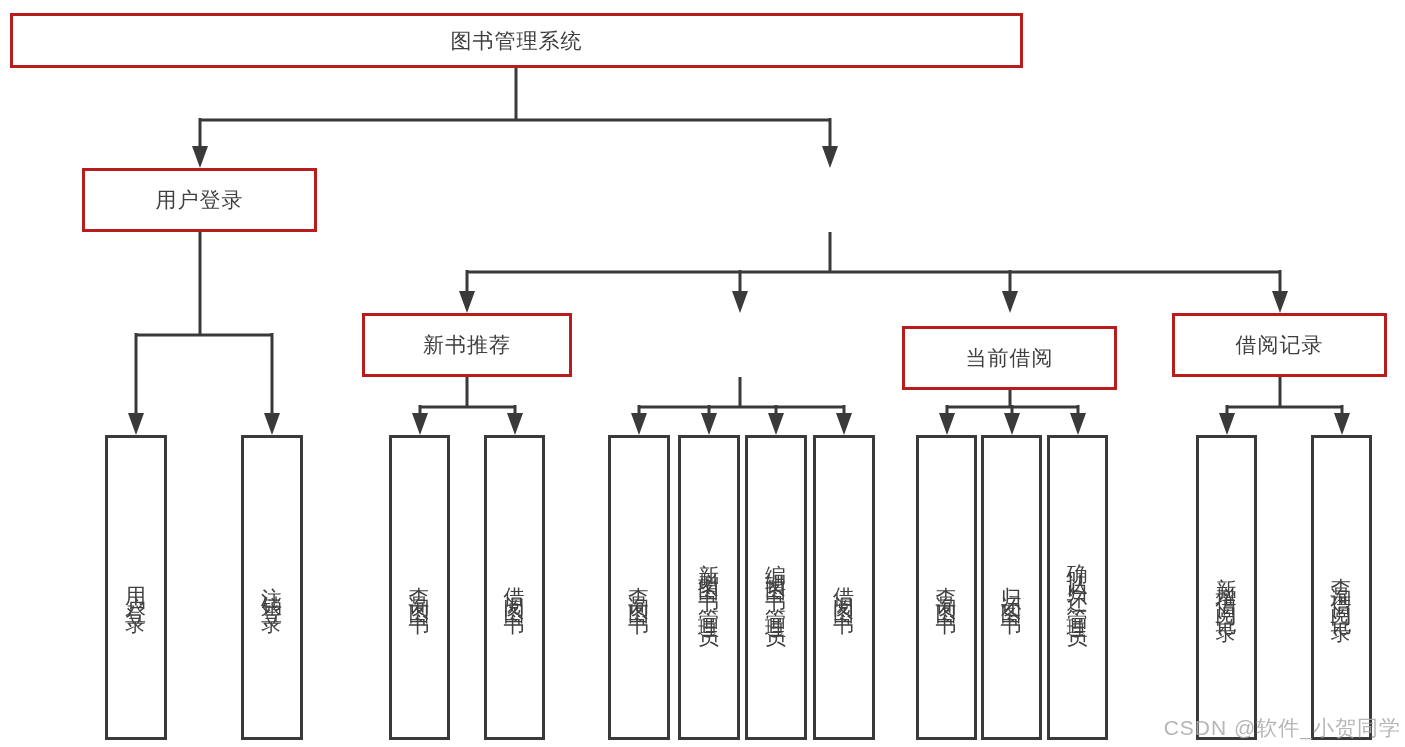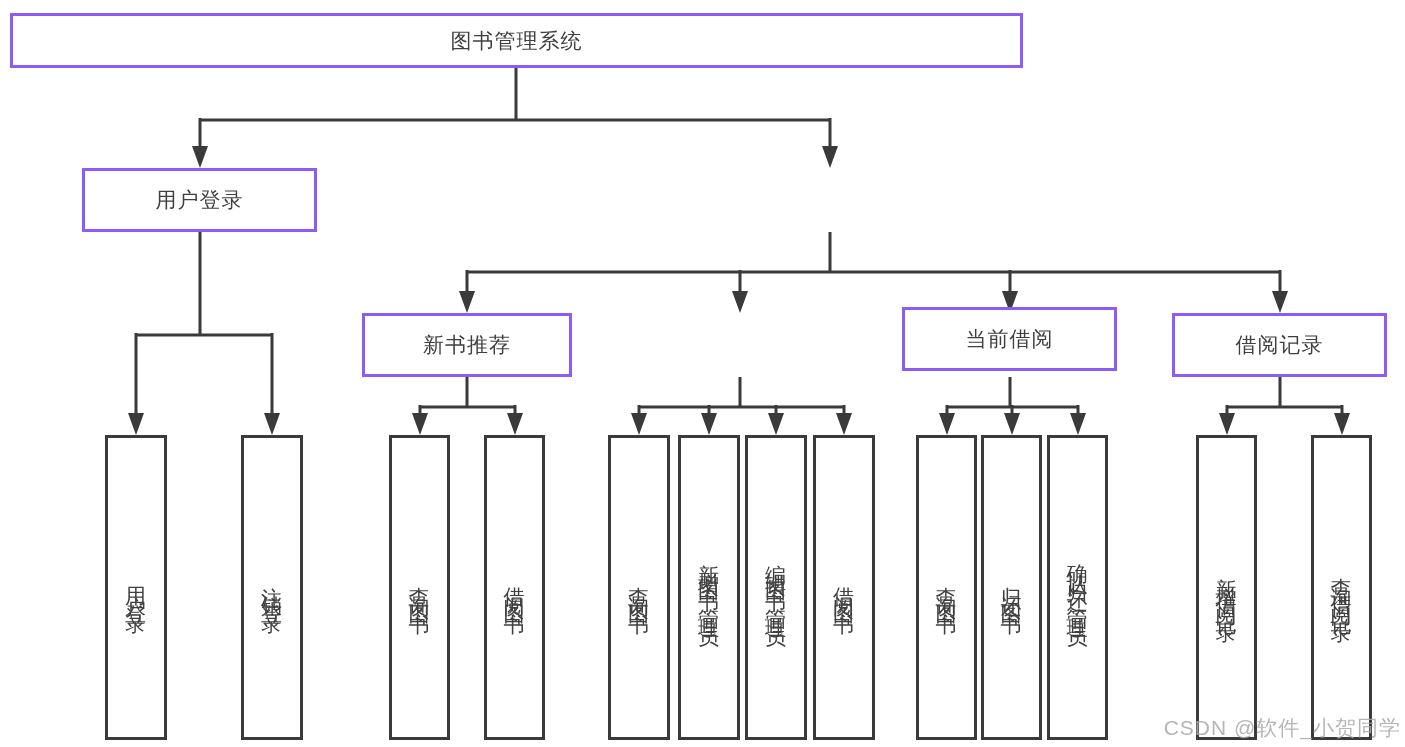--- a/index.html
+++ b/index.html
@@ -19,21 +19,21 @@
     position: absolute;
     left: 0;
     top: 0;
     width: 1405px;
     height: 747px;
     pointer-events: none;
   }
   .node {
     position: absolute;
     box-sizing: border-box;
-    border: 3px solid #8b5cf6;
+    border: 3px solid #b91c1c;
     background: #ffffff;
     display: flex;
     align-items: center;
     justify-content: center;
     font-size: 21px;
     letter-spacing: 1px;
     color: #3f3f3f;
   }
   .leaf {
     position: absolute;
@@ -115,21 +115,21 @@
     <span>图书管理系统</span>
   </div>
 
   <div class="node" style="left:82px; top:168px; width:235px; height:64px;">
     <span>用户登录</span>
   </div>
 
   <div class="node" style="left:362px; top:313px; width:210px; height:64px;">
     <span>新书推荐</span>
   </div>
-  <div class="node" style="left:902px; top:307px; width:215px; height:64px;">
+  <div class="node" style="left:902px; top:326px; width:215px; height:64px;">
     <span>当前借阅</span>
   </div>
   <div class="node" style="left:1172px; top:313px; width:215px; height:64px;">
     <span>借阅记录</span>
   </div>
 
   <div class="leaf" style="left:105px;">
     <span class="vtext">用户登录</span>
   </div>
   <div class="leaf" style="left:241px;">

